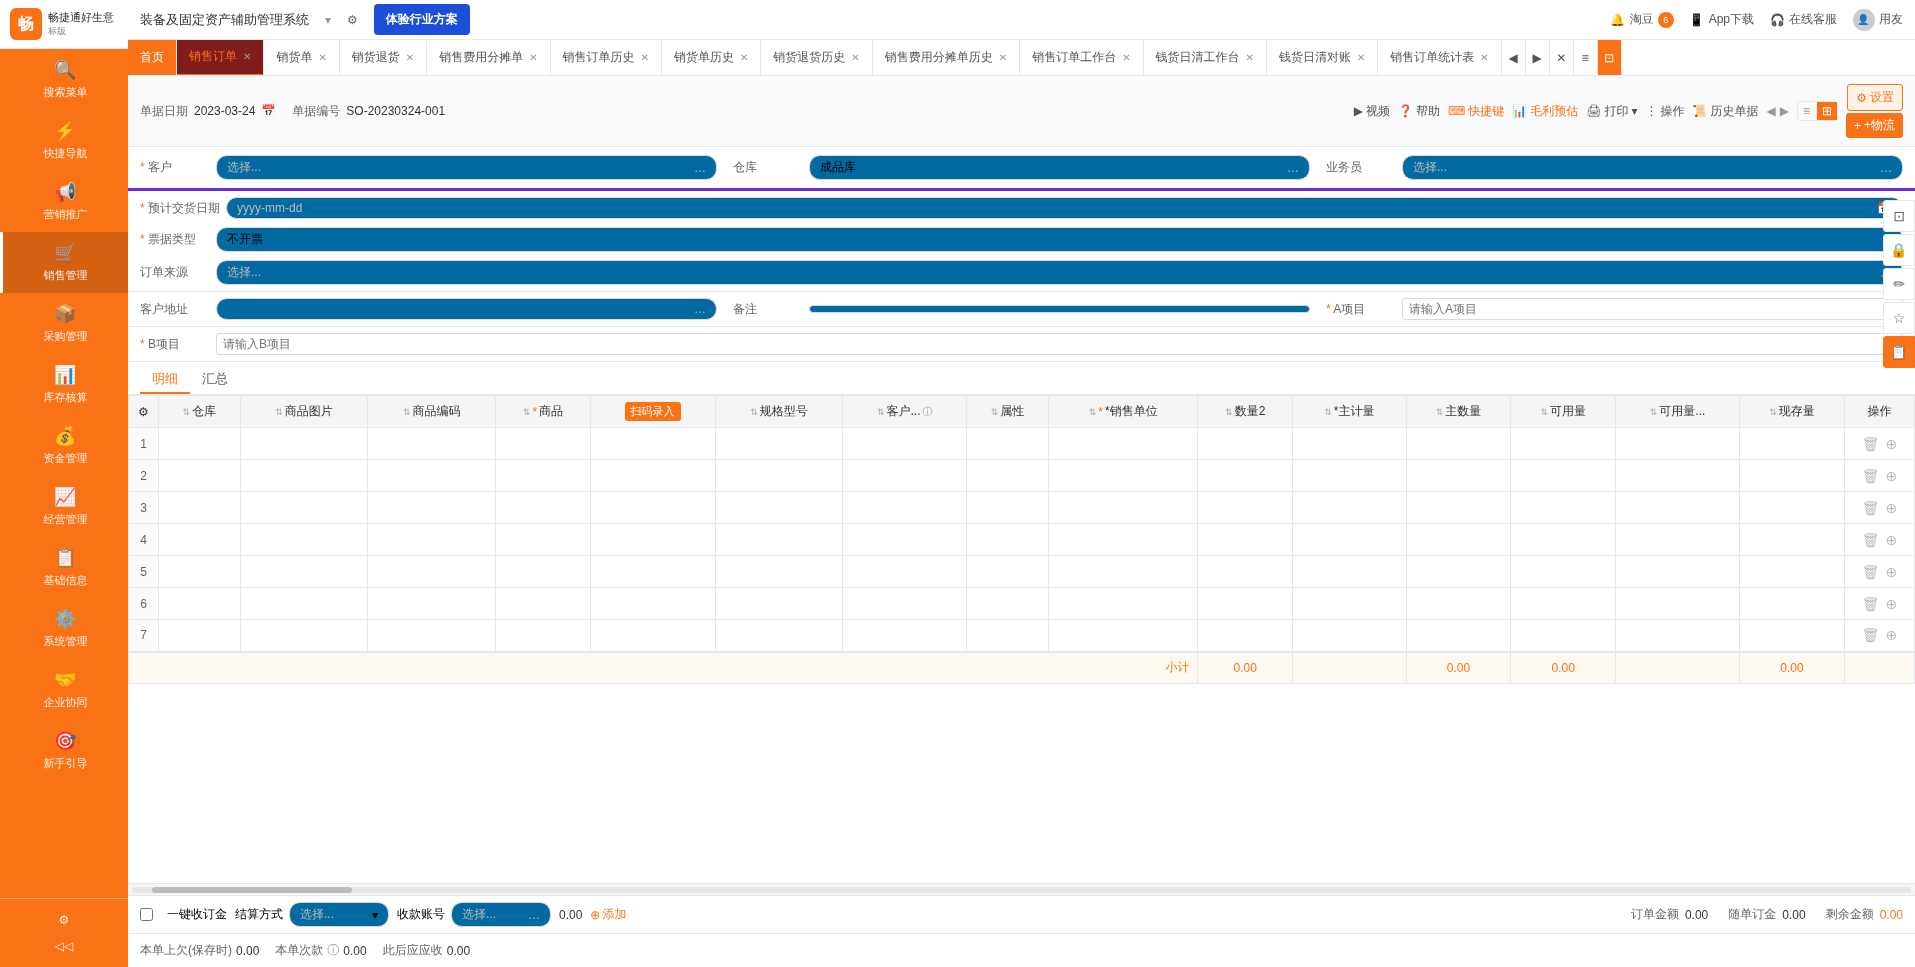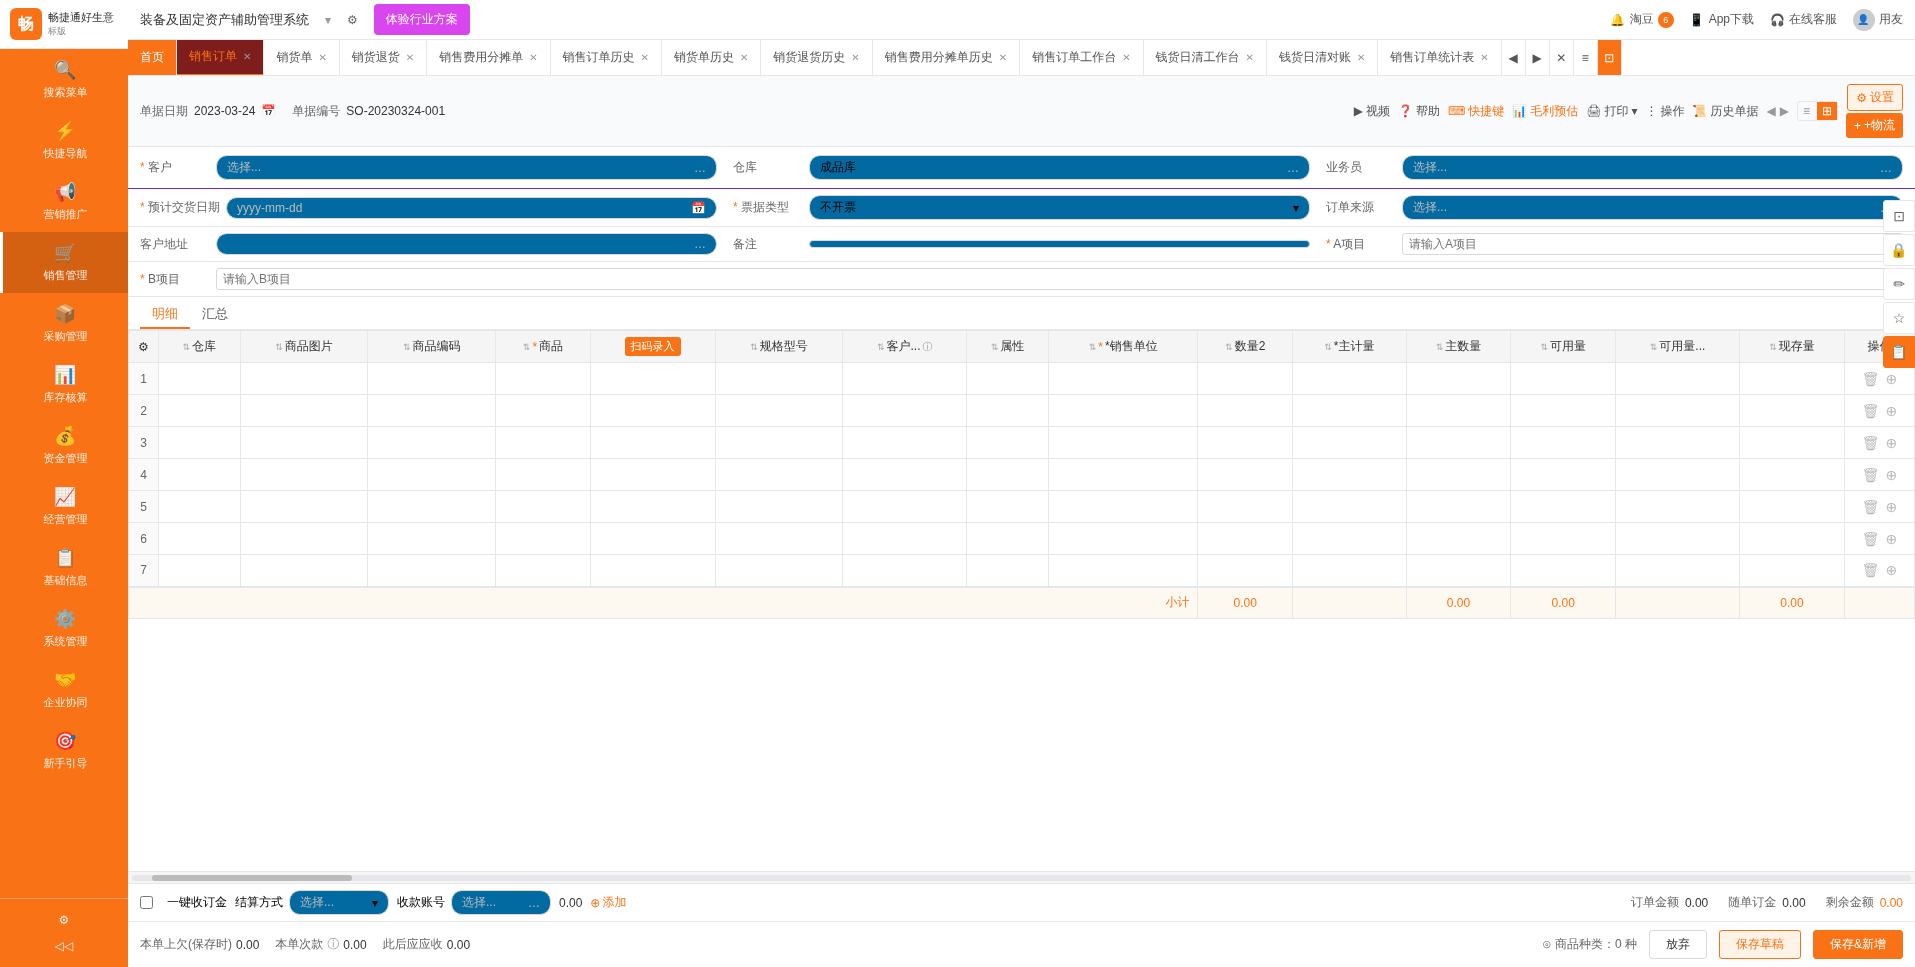--- a/index.html
+++ b/index.html
@@ -18,21 +18,21 @@
     .sidebar-bottom { margin-top: auto; width: 100%; display: flex; flex-direction: column; align-items: center; padding: 8px 0; border-top: 1px solid rgba(255,255,255,0.3); }
     .sidebar-bottom-item { width: 100%; display: flex; flex-direction: column; align-items: center; padding: 6px 4px; cursor: pointer; color: rgba(255,255,255,0.9); gap: 2px; }
 
     
     .main { flex: 1; display: flex; flex-direction: column; overflow: hidden; }
 
     
     .top-header { height: 40px; background: #fff; display: flex; align-items: center; justify-content: space-between; padding: 0 12px; border-bottom: 1px solid #e5e7eb; flex-shrink: 0; }
     .top-header-left { display: flex; align-items: center; gap: 16px; }
     .system-title { font-size: 13px; color: #333; font-weight: 500; }
-    .industry-btn { background: #d946ef; color: white; border: none; padding: 7px 12px; border-radius: 4px; cursor: pointer; font-size: 12px; }
+    .industry-btn { background: #1d4ed8; color: white; border: none; padding: 7px 12px; border-radius: 4px; cursor: pointer; font-size: 12px; font-weight: bold; }
     .top-header-right { display: flex; align-items: center; gap: 16px; }
     .top-right-item { display: flex; align-items: center; gap: 4px; color: #555; cursor: pointer; font-size: 12px; }
     .badge { background: #f97316; color: white; border-radius: 50%; width: 16px; height: 16px; font-size: 9px; display: flex; align-items: center; justify-content: center; }
 
     
     .tab-nav { height: 36px; background: #fff; display: flex; align-items: center; border-bottom: 1px solid #e5e7eb; flex-shrink: 0; overflow: hidden; }
     .tab-item { padding: 0 12px; height: 36px; display: flex; align-items: center; gap: 4px; cursor: pointer; color: #555; border-right: 1px solid #e5e7eb; white-space: nowrap; font-size: 12px; }
     .tab-item.active { background: #7f1d1d; color: #f97316; border-bottom: 2px solid #f97316; }
     .tab-close { font-size: 10px; color: #999; margin-left: 2px; }
     .tab-home { background: #f97316; color: white; }
@@ -331,21 +331,21 @@
             <span>设置</span>
           </button>
           <button class="add-goods-btn">
             <span>+</span>
             <span>+物流</span>
           </button>
         </div>
       </div>
     </div>
 
-    <div style="padding:8px 12px;border-bottom:1px solid #6d28d9;display:grid;grid-template-columns:1fr 1fr 1fr;gap:8px 16px;flex-shrink:0;">
+    <div style="padding:8px 12px;border-bottom:3px solid #6d28d9;display:grid;grid-template-columns:1fr 1fr 1fr;gap:8px 16px;flex-shrink:0;">
       <div class="form-row">
         <label><span style="color:#f97316;">*</span> <span>客户</span></label>
         <div class="form-input-select">
           <span style="color:#bbb;">选择...</span>
           <span class="form-dots">…</span>
         </div>
       </div>
       <div class="form-row">
         <label>仓库</label>
         <div class="form-input-select">
@@ -355,21 +355,21 @@
       </div>
       <div class="form-row">
         <label>业务员</label>
         <div class="form-input-select">
           <span style="color:#bbb;">选择...</span>
           <span class="form-dots">…</span>
         </div>
       </div>
     </div>
 
-    <div style="padding:6px 12px;border-bottom:1px solid #e5e7eb;display:grid;grid-template-columns:1fr 1fr 1fr;gap:8px 16px;flex-shrink:0;">
+    <div style="padding:6px 12px;border-bottom:1px solid #e5e7eb;display:grid;grid-template-columns:1fr;gap:8px 16px;flex-shrink:0;">
       <div class="form-row">
         <label><span style="color:#f97316;">*</span> <span>预计交货日期</span></label>
         <div class="form-input-select">
           <span style="color:#bbb;">yyyy-mm-dd</span>
           <span>📅</span>
         </div>
       </div>
       <div class="form-row">
         <label><span style="color:#f97316;">*</span> <span>票据类型</span></label>
         <div class="form-input-select">
@@ -756,29 +756,20 @@
         </div>
         <div class="footer-field">
           <span><span>本单次款</span></span>
           <span style="color:#999;">ⓘ</span>
           <span class="footer-val">0.00</span>
         </div>
         <div class="footer-field">
           <span>此后应应收</span>
           <span class="footer-val">0.00</span>
         </div>
-      </div>
-      <div class="footer-right">
-        <span class="goods-count">
-          <span>⊙</span>
-          <span>商品种类：0 种</span>
-        </span>
-        <button class="btn">放弃</button>
-        <button class="btn btn-primary">保存草稿</button>
-        <button class="btn btn-danger">保存&amp;新增</button>
       </div>
     </div>
 
   </div>
 </div>
 
 <div class="right-float">
   <div class="right-float-item">⊡</div>
   <div class="right-float-item">🔒</div>
   <div class="right-float-item">✏</div>

